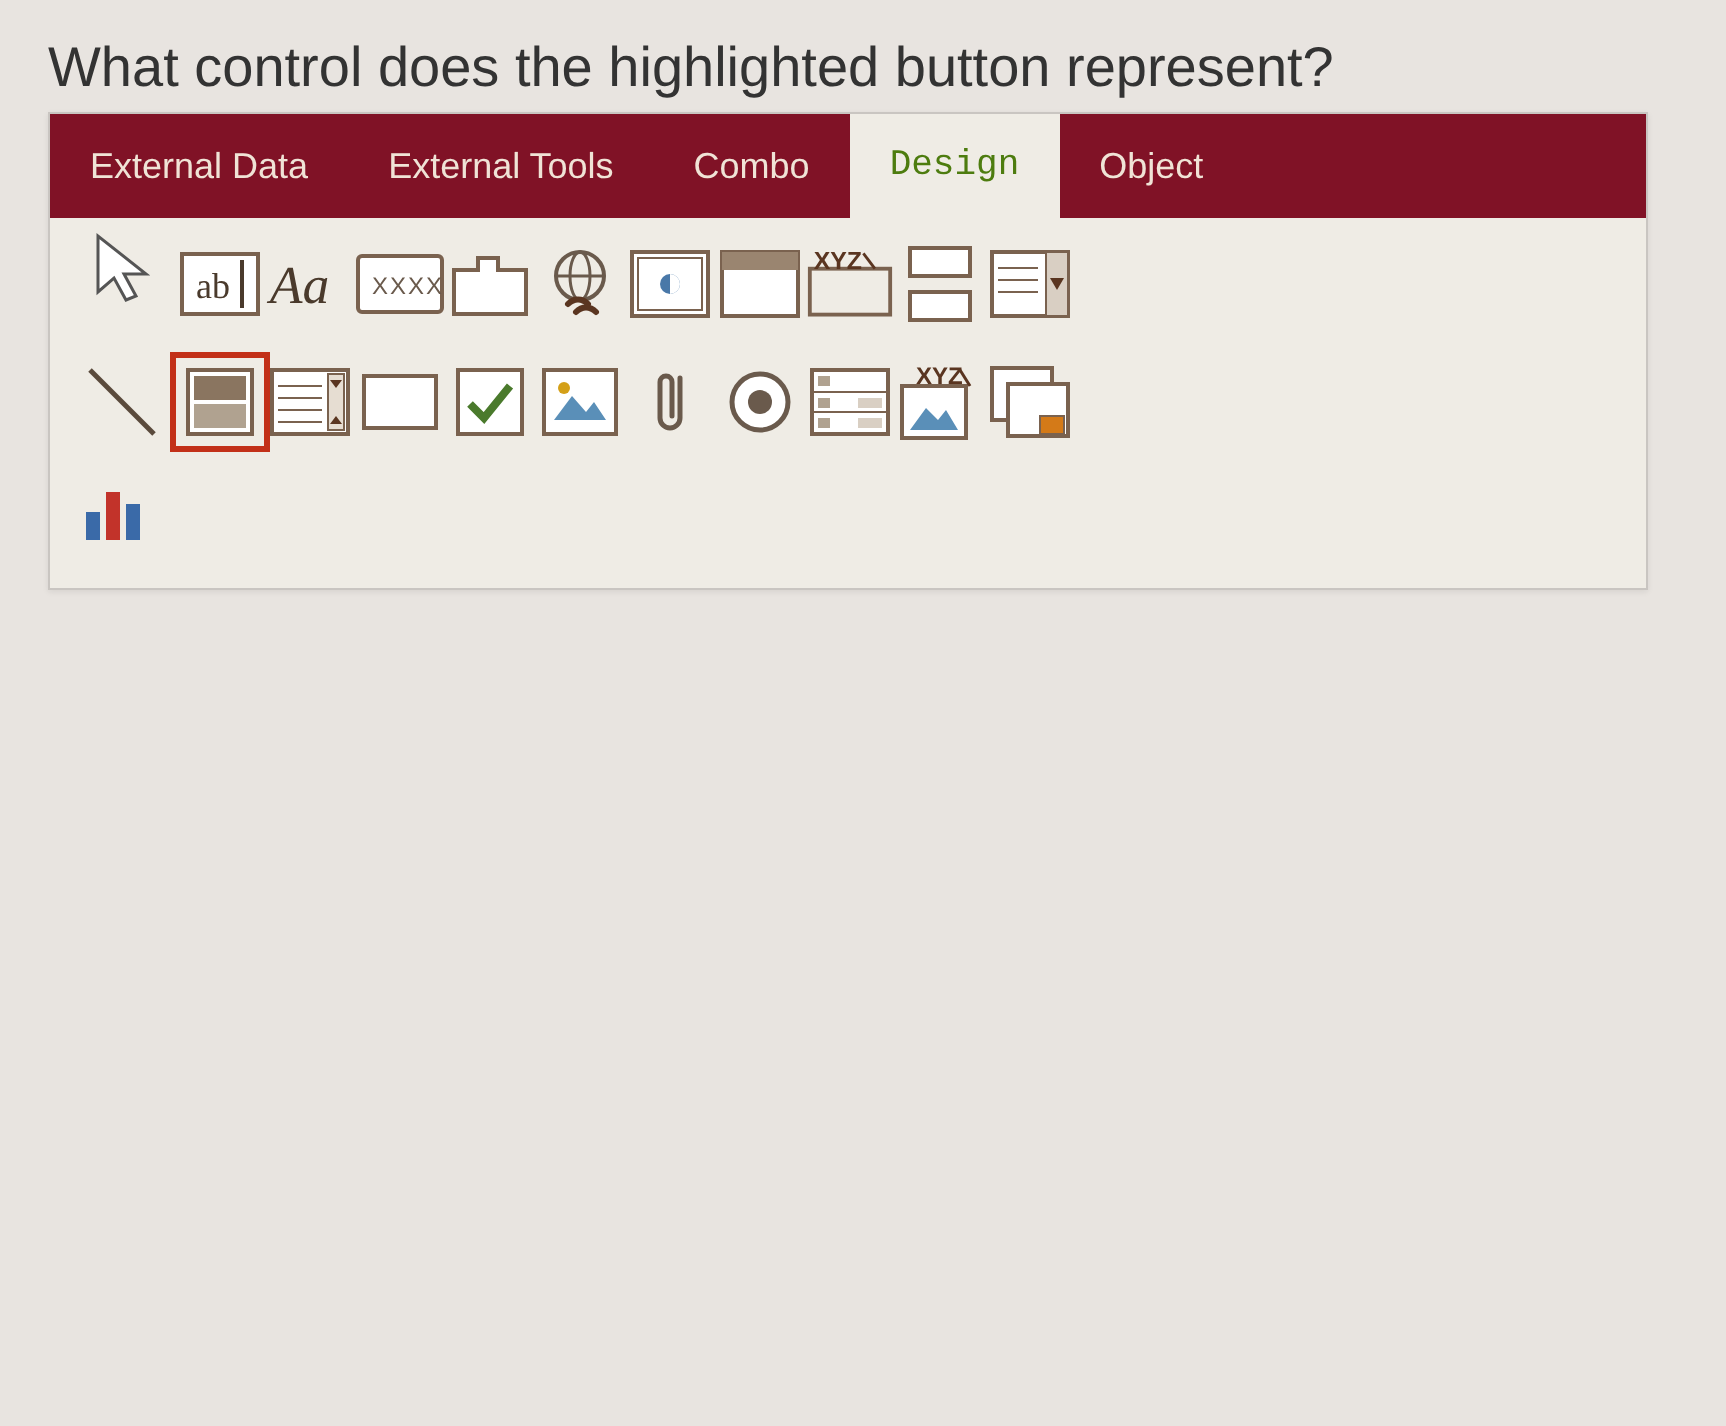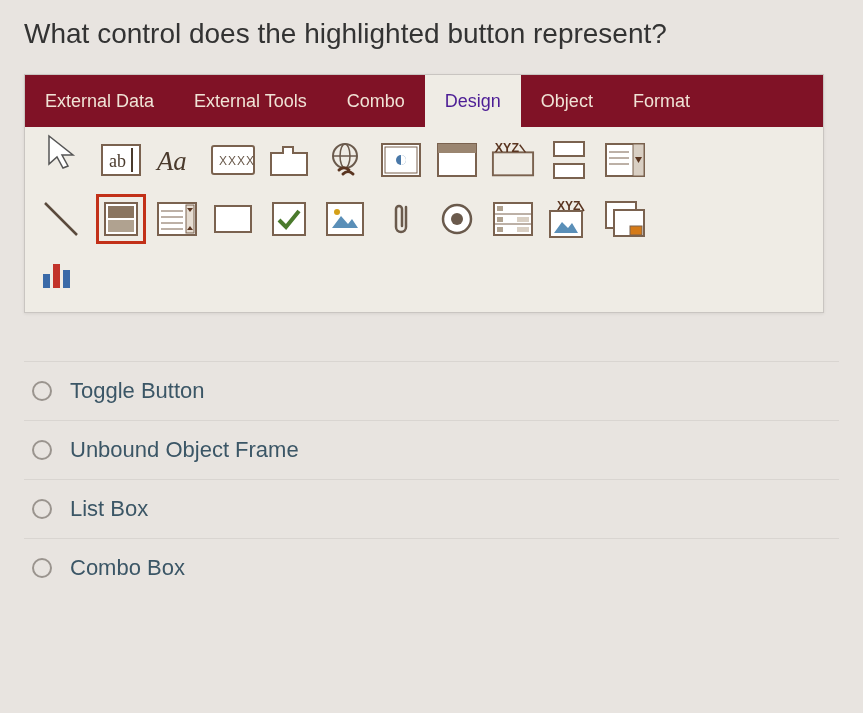--- a/index.html
+++ b/index.html
@@ -7,21 +7,21 @@
     margin: 0; padding: 0;
     width: 863px; height: 713px;
     background: #e8e4e0;
     font-family: "Segoe UI", Arial, sans-serif;
     color: #333;
   }
   .page { padding: 18px 24px; }
   .question {
     font-size: 28px;
     color: #333;
-    margin: 0 0 24px 0;
+    margin: 0 0 6px 0;
     font-weight: 400;
   }
   .ribbon-panel {
     width: 800px;
     border: 1px solid #c9c5c1;
     background: #f7f5f2;
     box-shadow: 0 1px 3px rgba(0,0,0,0.08);
     margin-bottom: 48px;
   }
   .tabs {
@@ -34,31 +34,32 @@
     display: flex;
     align-items: center;
     padding: 18px 20px;
     color: #f0e3d6;
     font-size: 18px;
     cursor: pointer;
     white-space: nowrap;
   }
   .tab.active {
     background: #efece5;
-    color: #4c1d95;
+    color: #4d7c0f;
     font-weight: 500;
+    font-family: Liberation Mono, monospace;
   }
   .controls {
     padding: 8px 10px 10px 10px;
     background: #efece5;
   }
   .row {
     display: flex;
     align-items: center;
-    gap: 12px;
+    gap: 1px;
     margin-bottom: 9px;
     height: 50px;
   }
   .row2 { margin-left: 56px; }
   .row3 { height: 40px; }
   .ctl {
     width: 44px; height: 44px;
     display: flex; align-items: center; justify-content: center;
     cursor: pointer;
     position: relative;
@@ -101,21 +102,20 @@
 <div class="page">
   <h1 class="question">What control does the highlighted button represent?</h1>
 
   <div class="ribbon-panel">
     <div class="tabs">
       <div class="tab">External Data</div>
       <div class="tab">External Tools</div>
       <div class="tab">Combo</div>
       <div class="tab active">Design</div>
       <div class="tab">Object</div>
-      <div class="tab">Format</div>
     </div>
 
     <div class="controls">
 
       <div class="row">
 
         <div class="ctl big-select">
           <svg width="40" height="40" viewBox="0 0 40 40">
             <polygon points="8,4 8,32 16,25 22,36 27,34 21,23 32,23" fill="#fff" stroke="#555" stroke-width="1.5"></polygon>
           </svg>
@@ -300,31 +300,13 @@
             <rect x="4" y="18" width="7" height="14" fill="#3a6aa8"></rect>
             <rect x="14" y="8" width="7" height="24" fill="#c2332a"></rect>
             <rect x="24" y="14" width="7" height="18" fill="#3a6aa8"></rect>
           </svg>
         </div>
       </div>
 
     </div>
   </div>
 
-  <div class="answers">
-    <div class="answer">
-      <span class="radio"></span>
-      <span class="answer-label">Toggle Button</span>
-    </div>
-    <div class="answer">
-      <span class="radio"></span>
-      <span class="answer-label">Unbound Object Frame</span>
-    </div>
-    <div class="answer">
-      <span class="radio"></span>
-      <span class="answer-label">List Box</span>
-    </div>
-    <div class="answer">
-      <span class="radio"></span>
-      <span class="answer-label">Combo Box</span>
-    </div>
-  </div>
 </div>
 
 </body></html>

